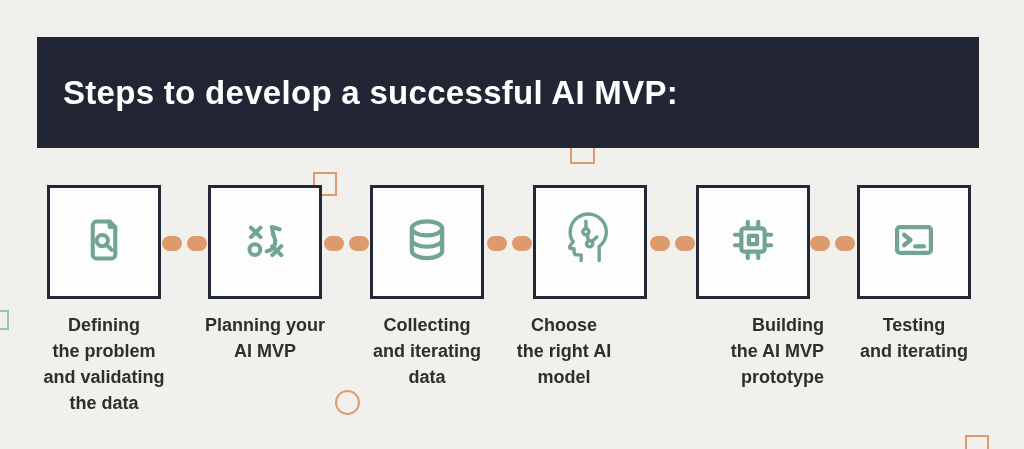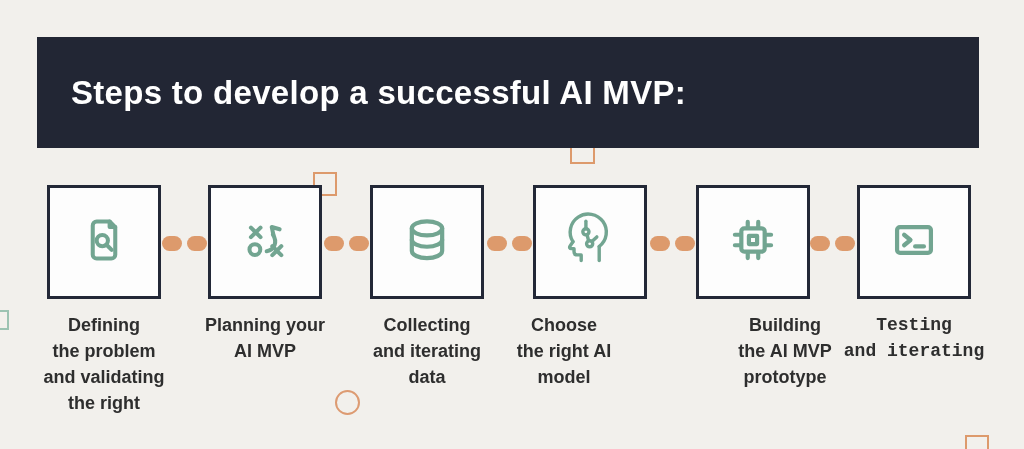--- a/index.html
+++ b/index.html
@@ -16,21 +16,21 @@
     position:relative;
     width:1024px;height:449px;
     background:var(--bg);
     overflow:hidden;
     font-family:"Liberation Sans", sans-serif;
   }
   .header{
     position:absolute;left:37px;top:37px;width:942px;height:111px;
     background:var(--dark);
     display:flex;align-items:center;
-    padding-left:34px;
+    padding-left:26px;
     z-index:2;
   }
   .header h1{
     color:#ffffff;font-size:33px;font-weight:bold;letter-spacing:.3px;
   }
   .step-box{
     position:absolute;top:185px;width:114px;height:114px;
     background:#fdfdfd;border:3px solid #232837;
     display:flex;align-items:center;justify-content:center;
     z-index:2;
@@ -155,26 +155,26 @@
   <div class="dash"></div>
 </div>
 <div class="connector" style="left:807px;width:51px;">
   <div class="dash"></div>
   <div class="dash"></div>
 </div>
 
 <div class="step-label" style="left:9px;">Defining
 the problem
 and validating
-the right</div>
+the data</div>
 <div class="step-label" style="left:170px;">Planning your
 AI MVP</div>
 <div class="step-label" style="left:332px;">Collecting
 and iterating
 data</div>
 <div class="step-label" style="left:469px;">Choose
 the right AI
 model</div>
-<div class="step-label" style="left:690px;">Building
+<div class="step-label" style="left:634px;text-align:right;">Building
 the AI MVP
 prototype</div>
-<div class="step-label" style="left:819px;font-family:Liberation Mono, monospace;">Testing
+<div class="step-label" style="left:819px;">Testing
 and iterating</div>
 
 </body></html>

